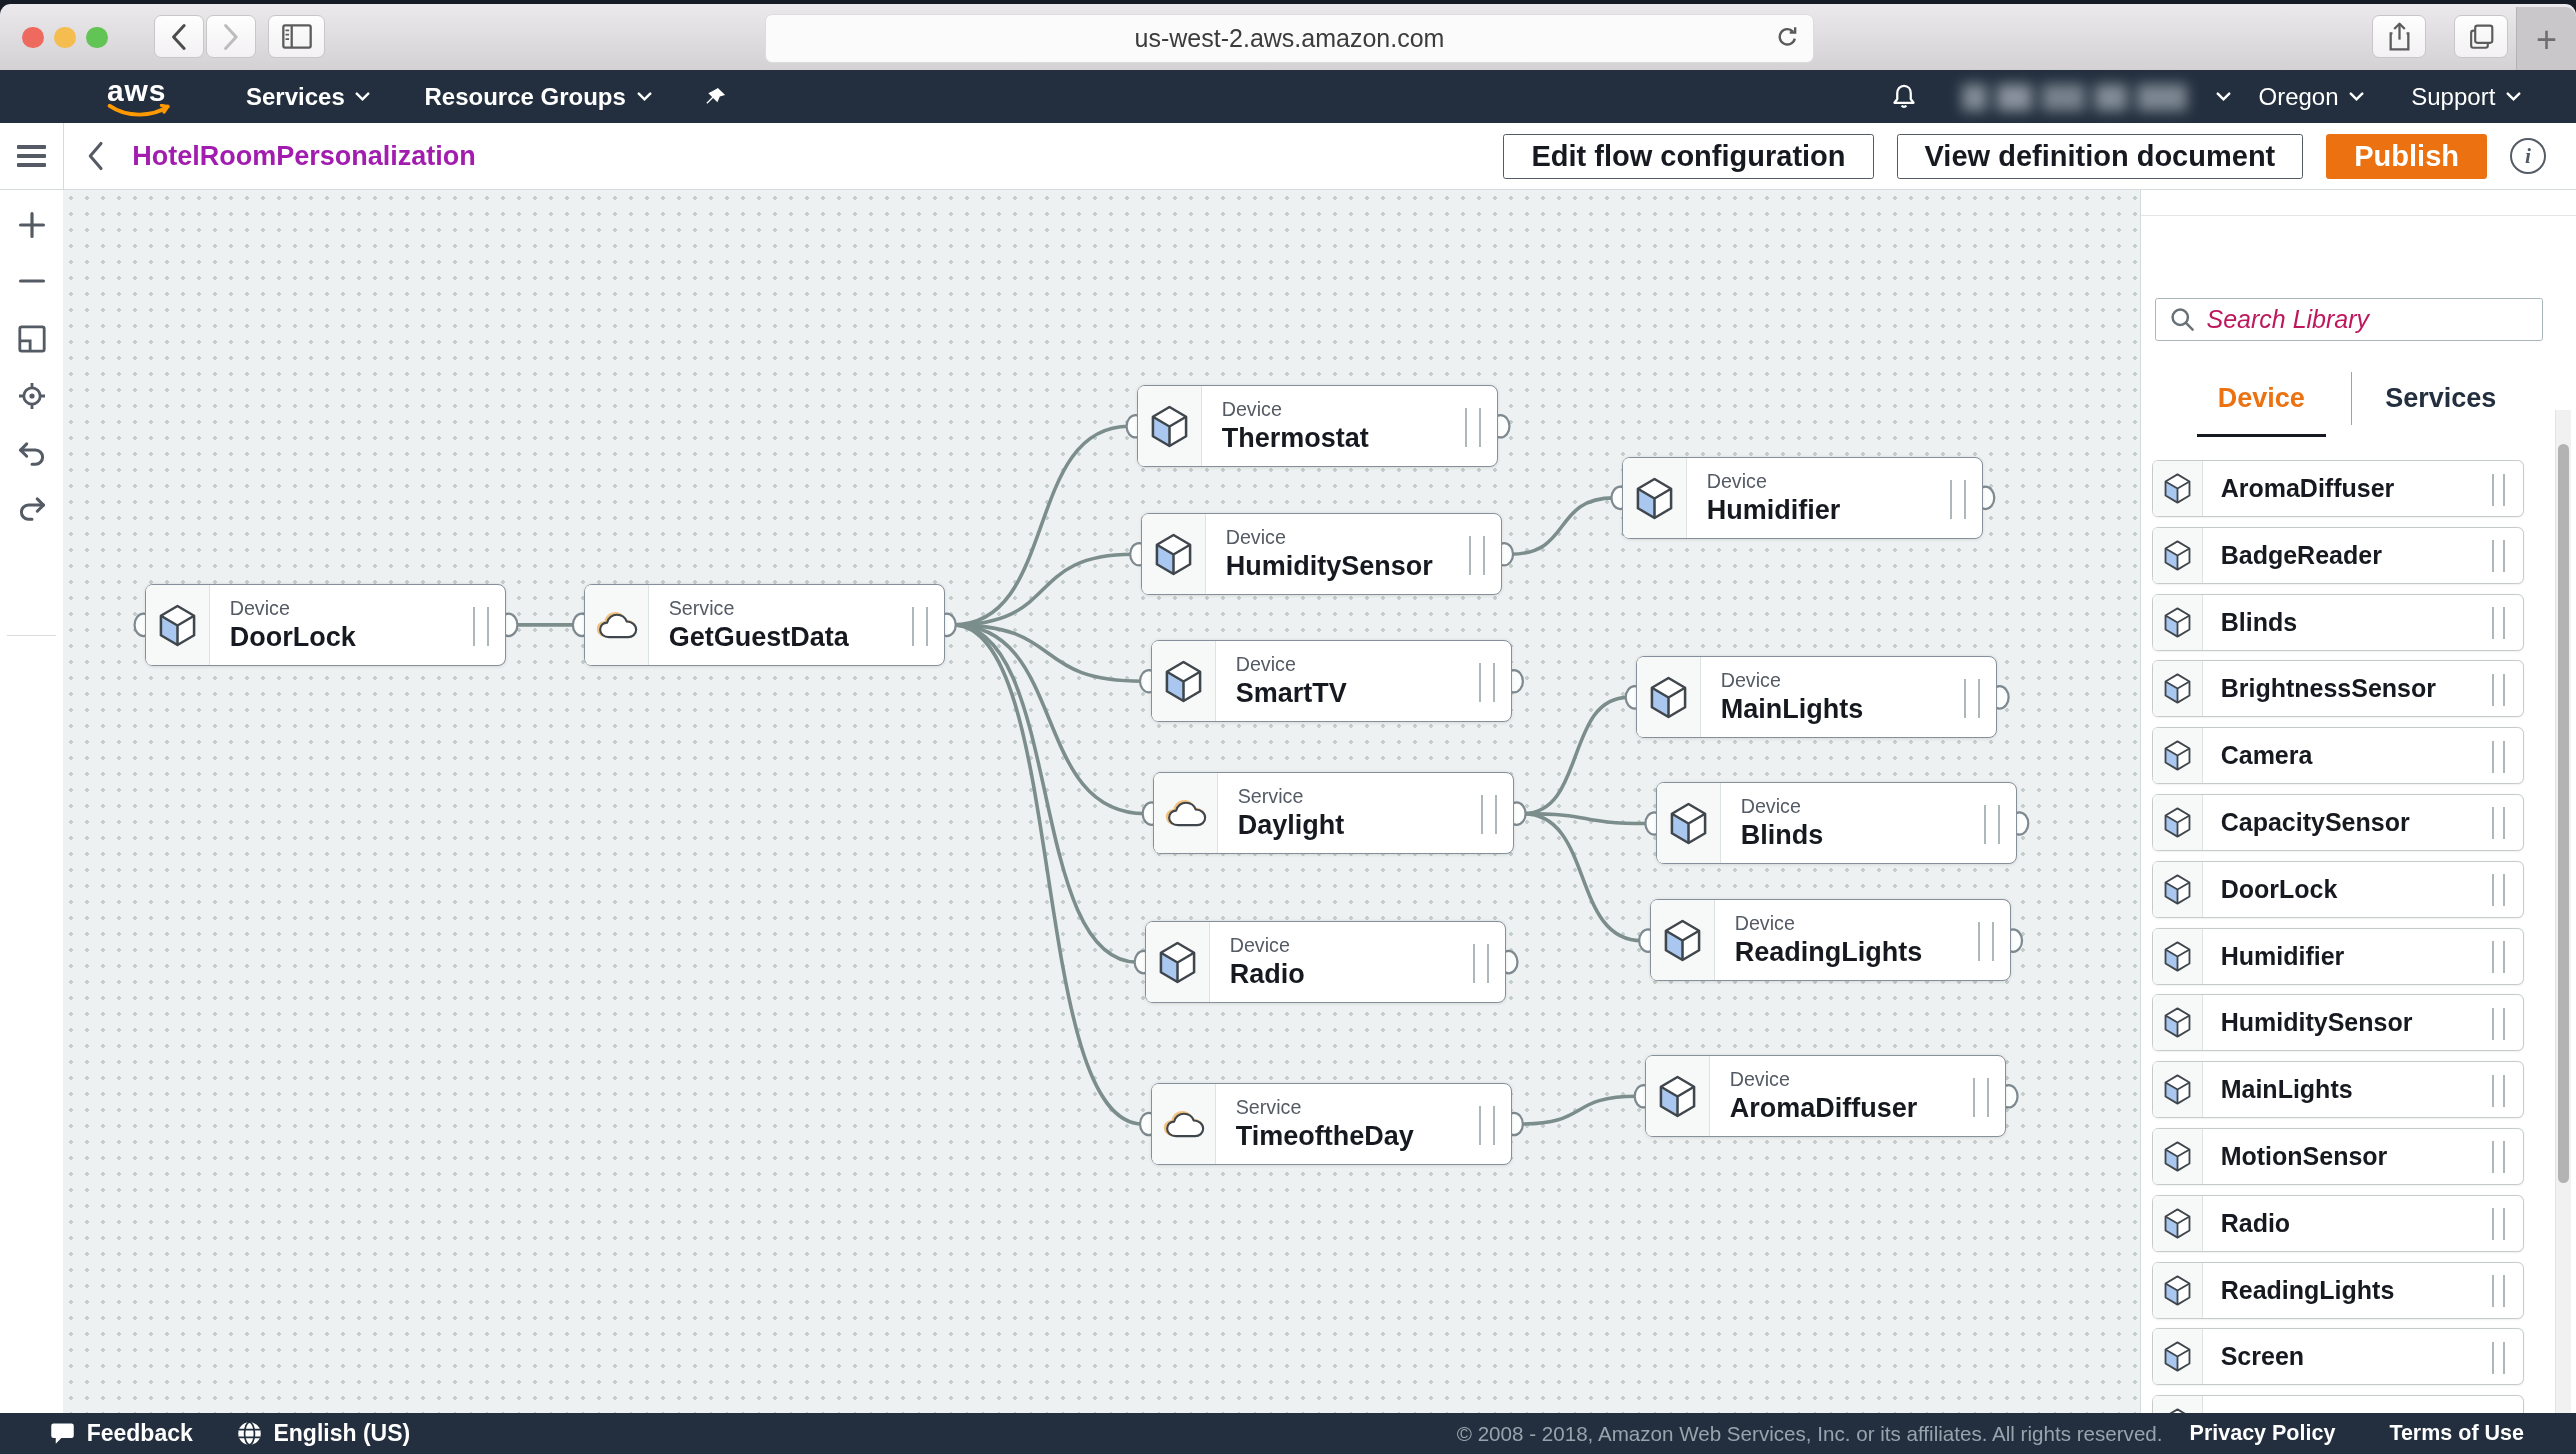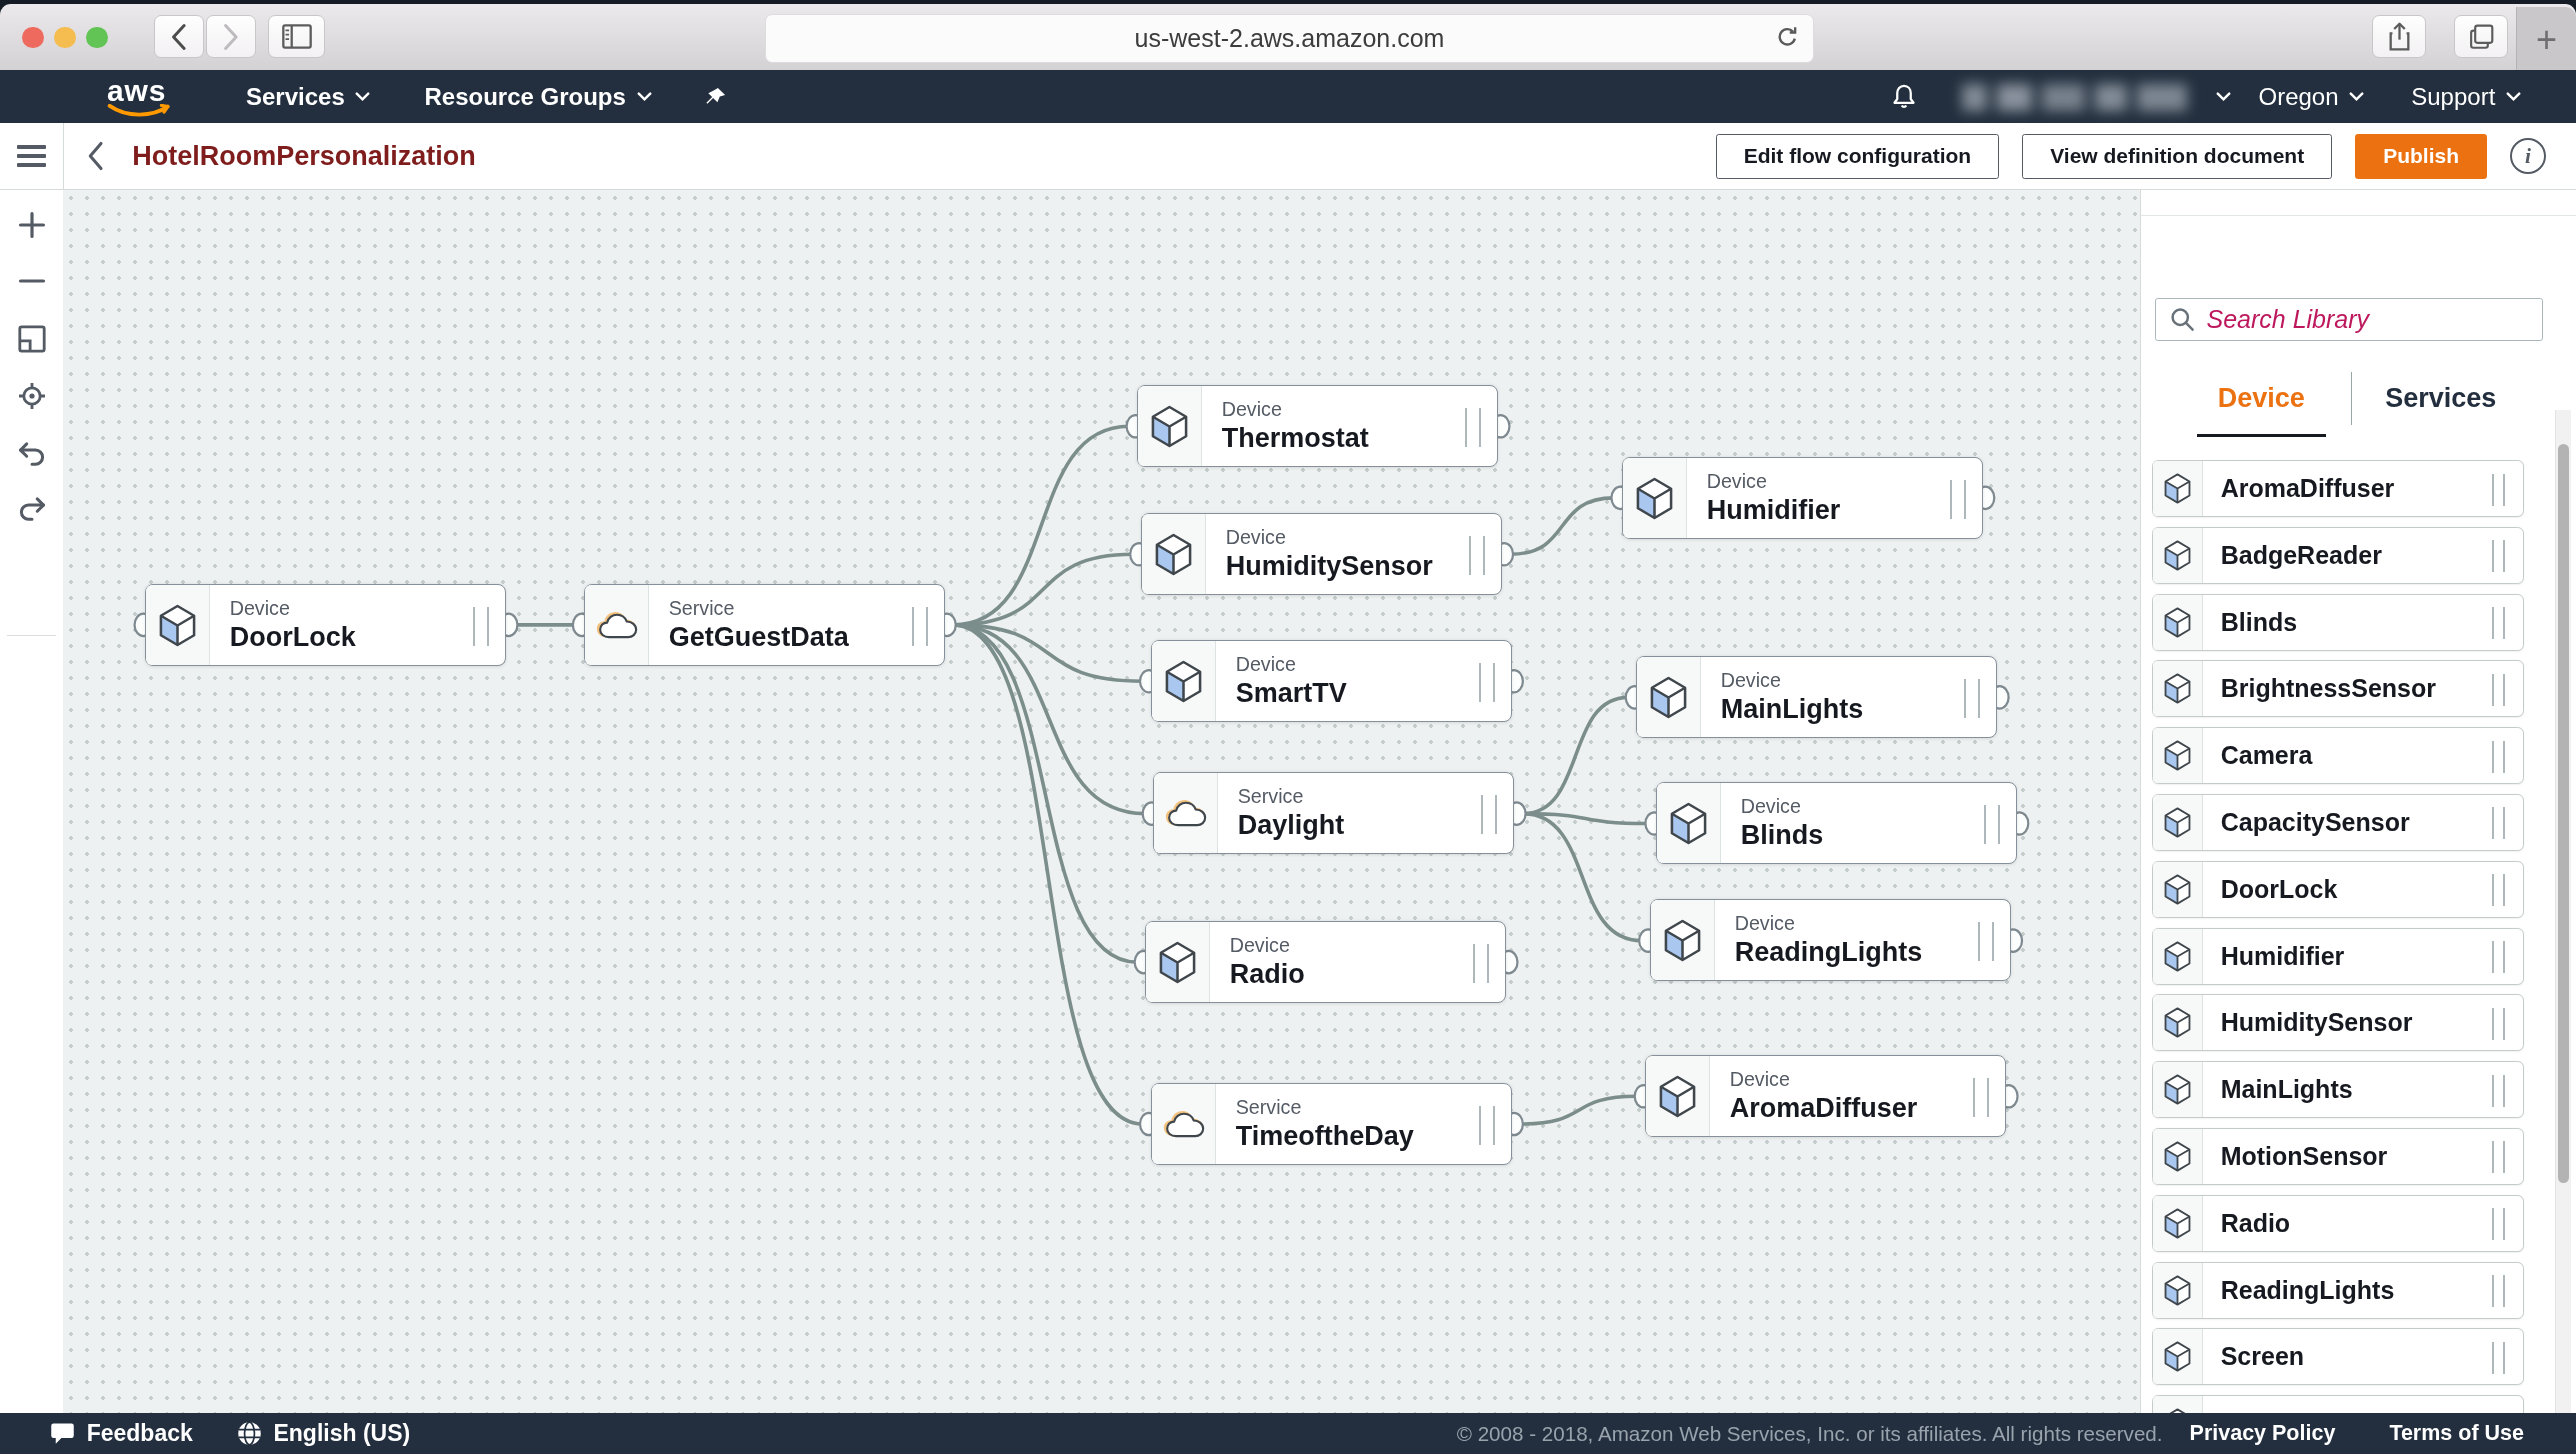--- a/index.html
+++ b/index.html
@@ -33,24 +33,24 @@
   .acct-blur{width:250px;height:27px;border-radius:3.6px;filter:blur(6.3px);opacity:.8;
      background:linear-gradient(90deg,transparent 0 3%,#9aa3ad 3% 13%,transparent 13% 17%,#a3abb5 17% 31%,
      transparent 31% 35%,#8d96a1 35% 52%,transparent 52% 56%,#9aa3ad 56% 69%,transparent 69% 73%,#949da8 73% 93%,transparent 93%);}
   
   .toolbar{position:absolute;left:0;top:123px;width:2576px;height:66px;background:#fff;
            border-bottom:0.9px solid #d5dbdb;display:flex;align-items:center;}
   .burger-cell{width:63px;height:66px;border-right:0.9px solid #d5dbdb;display:flex;align-items:center;justify-content:center;}
   .burger{width:29px;}
   .burger div{height:3.6px;background:#545b64;margin:5.4px 0;border-radius:0.9px;}
   .back-chev{margin-left:19.7px;display:flex;align-items:center;}
-  .flow-title{margin-left:27px;font-size:27px;font-weight:bold;color:#7f1d1d;}
+  .flow-title{margin-left:27px;font-size:27px;font-weight:bold;color:#a21caf;}
   .tb-right{margin-left:auto;display:flex;align-items:center;gap:23px;margin-right:30px;}
   .tb-btn{height:45px;padding:0 27px;background:#fff;border:1.8px solid #545b64;border-radius:2.7px;
-          font-size:21px;font-weight:bold;color:#16191f;display:flex;align-items:center;font-family:inherit;}
+          font-size:29px;font-weight:bold;color:#16191f;display:flex;align-items:center;font-family:inherit;}
   .tb-btn.primary{background:#ec7211;border-color:#ec7211;color:#fff;}
   .info-circ{width:32px;height:32px;border-radius:50%;border:2.2px solid #545b64;color:#545b64;
              display:flex;align-items:center;justify-content:center;font-size:21.5px;font-weight:bold;font-family:"Liberation Serif",serif;font-style:italic;}
   
   .rail{position:absolute;left:0;top:190px;width:63px;height:1224px;background:#fff;border-right:0.9px solid #d5dbdb;}
   .rail .ric{position:absolute;left:0;width:63px;height:48px;display:flex;align-items:center;justify-content:center;}
   .rail hr{position:absolute;left:7.2px;right:7.2px;top:445px;border:none;border-top:0.9px solid #d9dddd;margin:0;}
   
   .canvas{position:absolute;left:63px;top:190px;width:2078px;height:1224px;background:#eef1f1;
           background-image:radial-gradient(circle,#c5cccc 2px,transparent 2.1px);background-size:16px 16px;overflow:hidden;}

